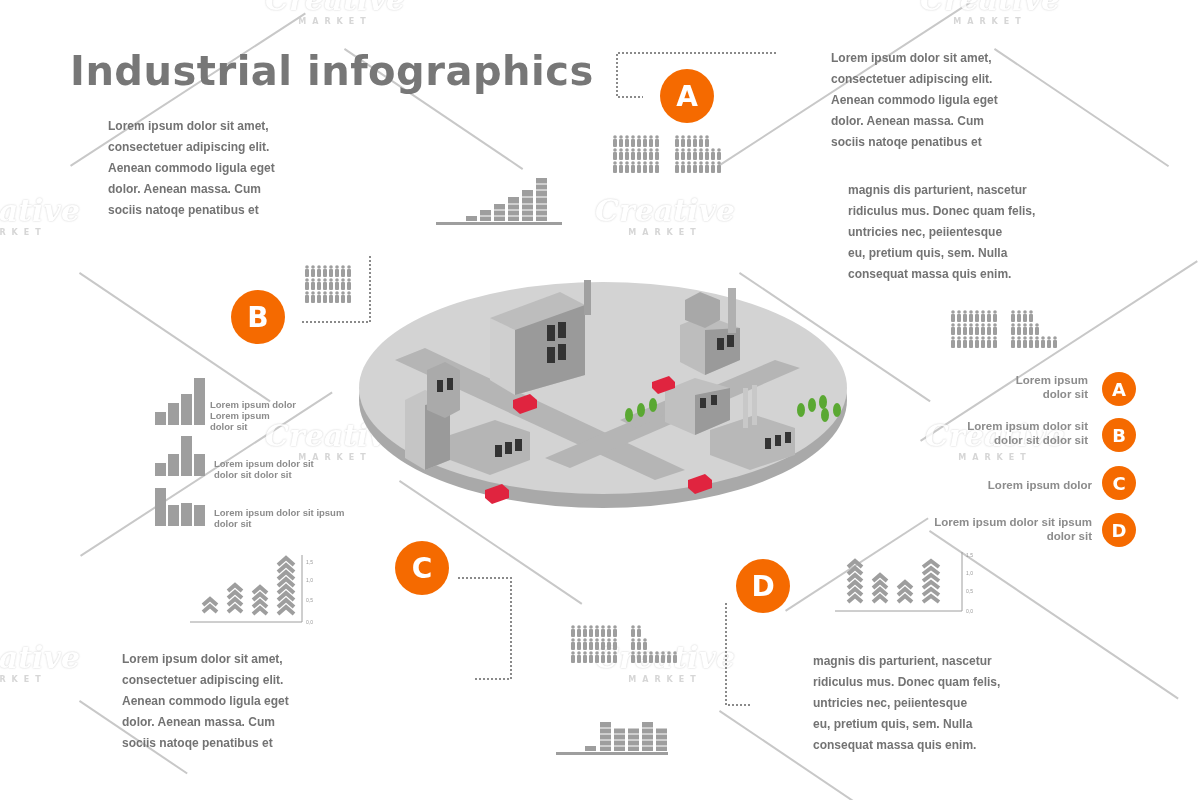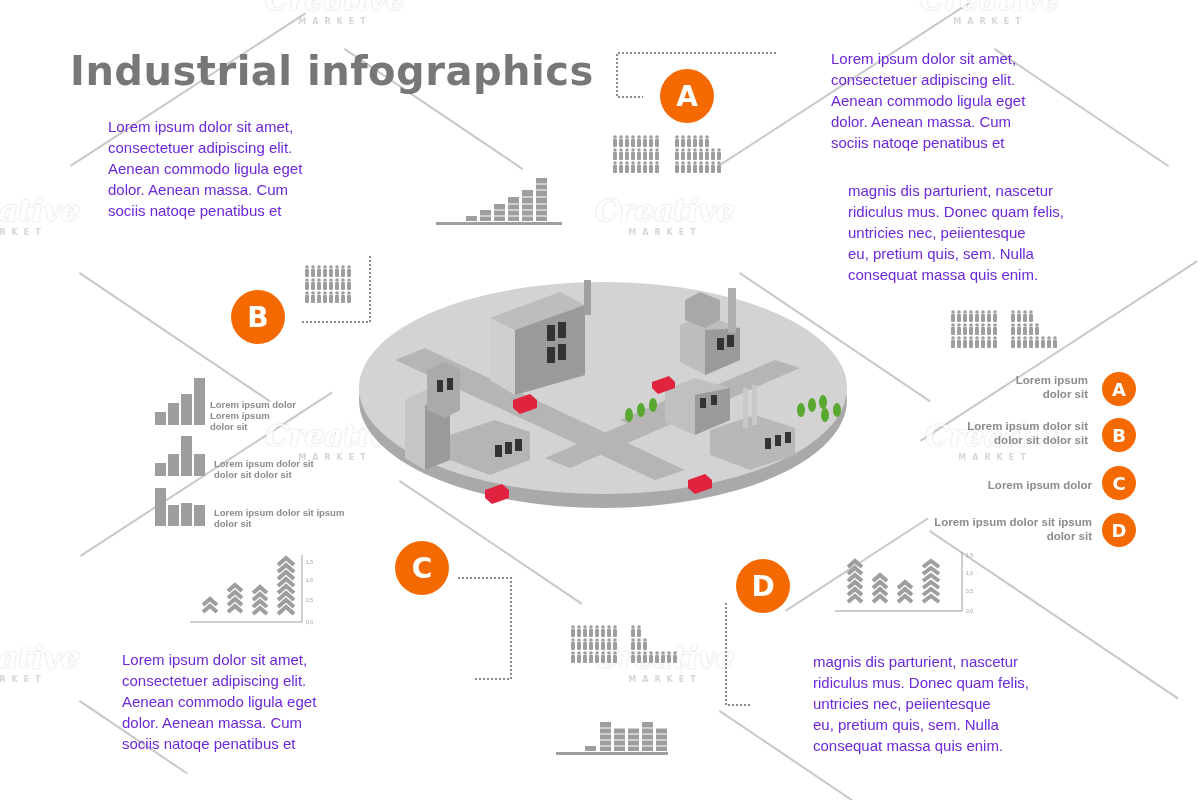--- a/index.html
+++ b/index.html
@@ -1,19 +1,19 @@
 <!DOCTYPE html>
 <html><head>
 <meta charset="utf-8">
 <style>
   html,body{margin:0;padding:0;}
   body{width:1200px;height:800px;position:relative;overflow:hidden;background:#ffffff;font-family:"Liberation Sans",sans-serif;}
   .abs{position:absolute;}
   .title{left:70px;top:48px;font-size:40px;font-weight:bold;color:#777;letter-spacing:0.5px;white-space:nowrap;font-family:"DejaVu Sans",sans-serif;}
-  .para{font-size:15px;font-weight:normal;color:#6d28d9;line-height:21px;white-space:pre-line;}
+  .para{font-size:12px;font-weight:bold;color:#737373;line-height:21px;white-space:pre-line;}
   .badge{width:54px;height:54px;border-radius:50%;background:#f56a00;color:#fff;font-weight:bold;font-size:28px;display:flex;align-items:center;justify-content:center;font-family:"DejaVu Sans",sans-serif;}
   .badge.sm{width:34px;height:34px;font-size:18px;}
   .legend-text{font-size:11.5px;font-weight:bold;color:#8c8c8c;text-align:right;line-height:14px;white-space:pre-line;}
   .small-text{font-size:9.5px;font-weight:bold;color:#8c8c8c;line-height:11px;white-space:pre-line;}
   .watermark{font-family:"DejaVu Serif",serif;font-style:italic;font-weight:bold;color:#fff;text-shadow:0 0 2px #bbb;font-size:30px;opacity:0.8;white-space:nowrap;}
   .watermark span{display:block;font-size:8px;letter-spacing:6px;font-style:normal;font-family:"DejaVu Sans",sans-serif;color:#ccc;text-shadow:none;text-align:center;}
   .diag{position:absolute;background:#c8c8c8;height:2px;transform-origin:0 0;}
   svg{position:absolute;overflow:visible;}
 </style>
 </head>

